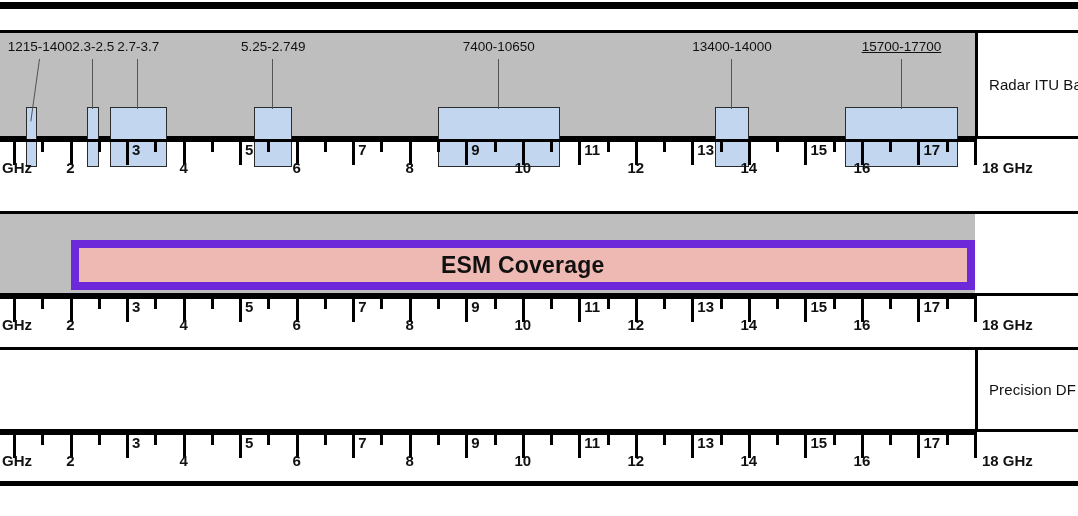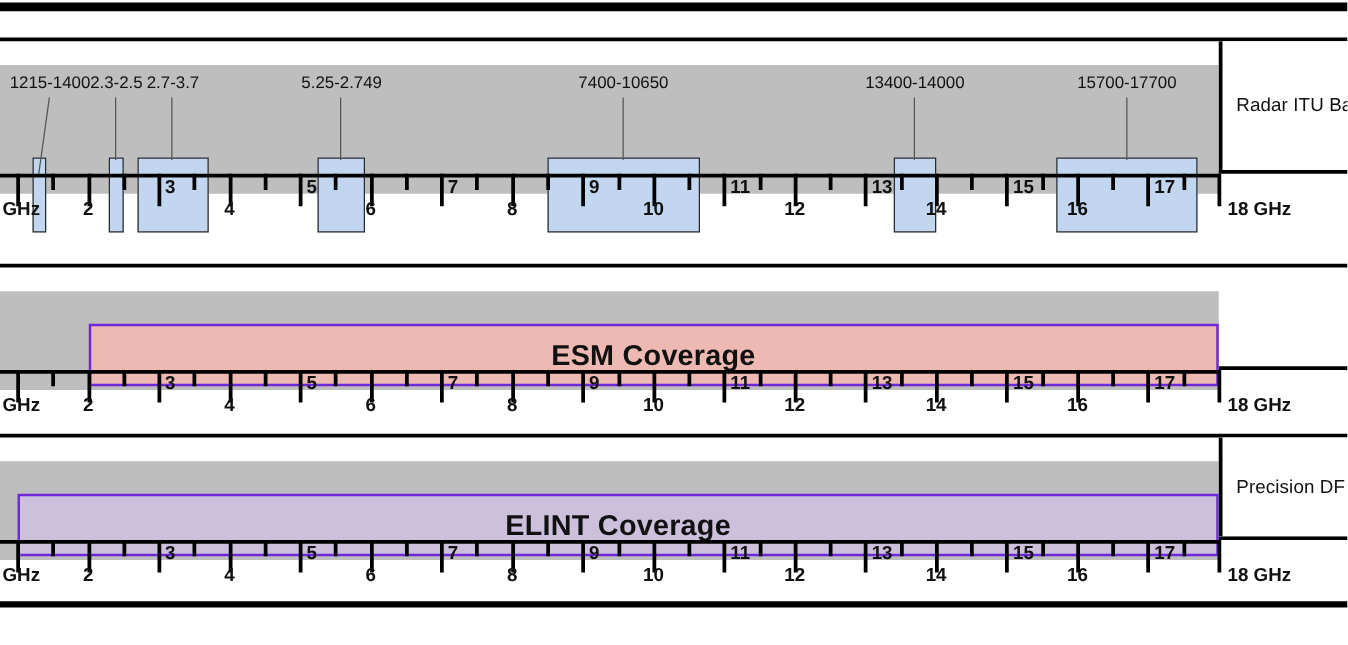--- a/index.html
+++ b/index.html
@@ -9,27 +9,27 @@
     color:#111;
   }
   
   .rule-top{position:absolute;left:0;width:1078px;height:7px;background:#000;top:2px;}
   .rule-bottom{position:absolute;left:0;width:1078px;height:5px;background:#000;top:481px;}
 
   
   .row{position:absolute;left:0;width:1078px;}
   .row-frame{position:absolute;left:0;top:0;width:1078px;border-top:3px solid #000;border-bottom:3px solid #000;box-sizing:border-box;}
 
-  .plot{position:absolute;left:0;top:0;width:975px;background:#bebebe;box-sizing:border-box;margin-top:19px;}
+  .plot{position:absolute;left:0;top:0;width:975px;background:#bebebe;box-sizing:border-box;}
   .sidelabel{position:absolute;left:975px;top:0;right:0;background:#fff;box-sizing:border-box;
              border-left:3px solid #000;display:flex;align-items:center;}
   .sidelabel span{font-size:15px;white-space:nowrap;padding-left:11px;letter-spacing:.1px;}
 
   
-  .cov{position:absolute;box-sizing:border-box;border:2px solid #6d28d9;}
+  .cov{position:absolute;box-sizing:border-box;border:8px solid #6d28d9;}
   .cov .covtext{position:absolute;left:0;top:0;width:100%;height:100%;
     display:flex;align-items:center;justify-content:center;
     font-size:23px;font-weight:bold;letter-spacing:.2px;}
 
   
   .itu{position:absolute;box-sizing:border-box;border:1.5px solid #2b2b2b;background:#c2d6ef;}
 
   
   .calloutTxt{position:absolute;font-size:13.5px;white-space:nowrap;transform:translateX(-50%);}
   .leader{position:absolute;background:#555;transform-origin:0 0;height:1.3px;}
@@ -67,21 +67,21 @@
         <div class="itu" style="left: 254.25px; width: 38.1574px; top: 74px; height: 60px; background: rgb(194, 214, 239);"></div>
         <div class="calloutTxt" style="left: 273.329px; top: 6px;">5.25-2.749</div>
         <div class="leader" style="left: 273.329px; top: 26px; width: 50px; transform: rotate(1.5708rad);"></div>
         <div class="itu" style="left: 437.971px; width: 121.538px; top: 74px; height: 60px; background: rgb(194, 214, 239);"></div>
         <div class="calloutTxt" style="left: 498.74px; top: 6px;">7400-10650</div>
         <div class="leader" style="left: 498.74px; top: 26px; width: 50px; transform: rotate(1.5708rad);"></div>
         <div class="itu" style="left: 714.965px; width: 33.9176px; top: 74px; height: 60px; background: rgb(194, 214, 239);"></div>
         <div class="calloutTxt" style="left: 731.924px; top: 6px; text-align: center;">13400-14000</div>
         <div class="leader" style="left: 731.924px; top: 26px; width: 50px; transform: rotate(1.5708rad);"></div>
         <div class="itu" style="left: 844.982px; width: 113.059px; top: 74px; height: 60px; background: rgb(194, 214, 239);"></div>
-        <div class="calloutTxt" style="left: 901.512px; top: 6px;">15700-17700</div>
+        <div class="calloutTxt" style="left: 901.512px; top: 6px; text-decoration: underline;">15700-17700</div>
         <div class="leader" style="left: 901.512px; top: 26px; width: 50px; transform: rotate(1.5708rad);"></div>
       </div>
       <div class="sidelabel" style="height: 103px; top: 3px;">
         <span>Radar ITU Band</span>
       </div>
       <div class="axis" style="top: 109px; height: 46px;">
         <div class="axisline"></div>
         <div class="tick major" style="left: 13px;"></div>
         <div class="tick minor" style="left: 41.2647px;"></div>
         <div class="tick major" style="left: 69.5294px;"></div>
@@ -196,25 +196,20 @@
         <div class="tick major" style="left: 917.471px;"></div>
         <div class="tlab odd" style="left: 921.471px; top: 2px;">17</div>
         <div class="tick minor" style="left: 945.735px;"></div>
         <div class="tick major" style="left: 974px;"></div>
         <div class="ghzEnd" style="left: 2px; top: 20px;">GHz</div>
         <div class="ghzEnd" style="left: 982px; top: 20px;">18 GHz</div>
       </div>
     </div>
     <div class="row" style="top: 347px; height: 125px;">
       <div class="row-frame" style="height: 85px;"></div>
-      <div class="plot" style="height: 79px; top: 3px; background: rgb(190, 190, 190);">
-        <div class="cov" style="left: 14px; width: 961px; top: 26px; height: 50px; background: rgb(205, 192, 221);">
-          <div class="covtext">ELINT Coverage</div>
-        </div>
-      </div>
       <div class="sidelabel" style="height: 79px; top: 3px;">
         <span>Precision DF</span>
       </div>
       <div class="axis" style="top: 85px; height: 46px;">
         <div class="axisline"></div>
         <div class="tick major" style="left: 13px;"></div>
         <div class="tick minor" style="left: 41.2647px;"></div>
         <div class="tick major" style="left: 69.5294px;"></div>
         <div class="tlab even" style="left: 70.5294px; top: 20px;">2</div>
         <div class="tick minor" style="left: 97.7941px;"></div>

